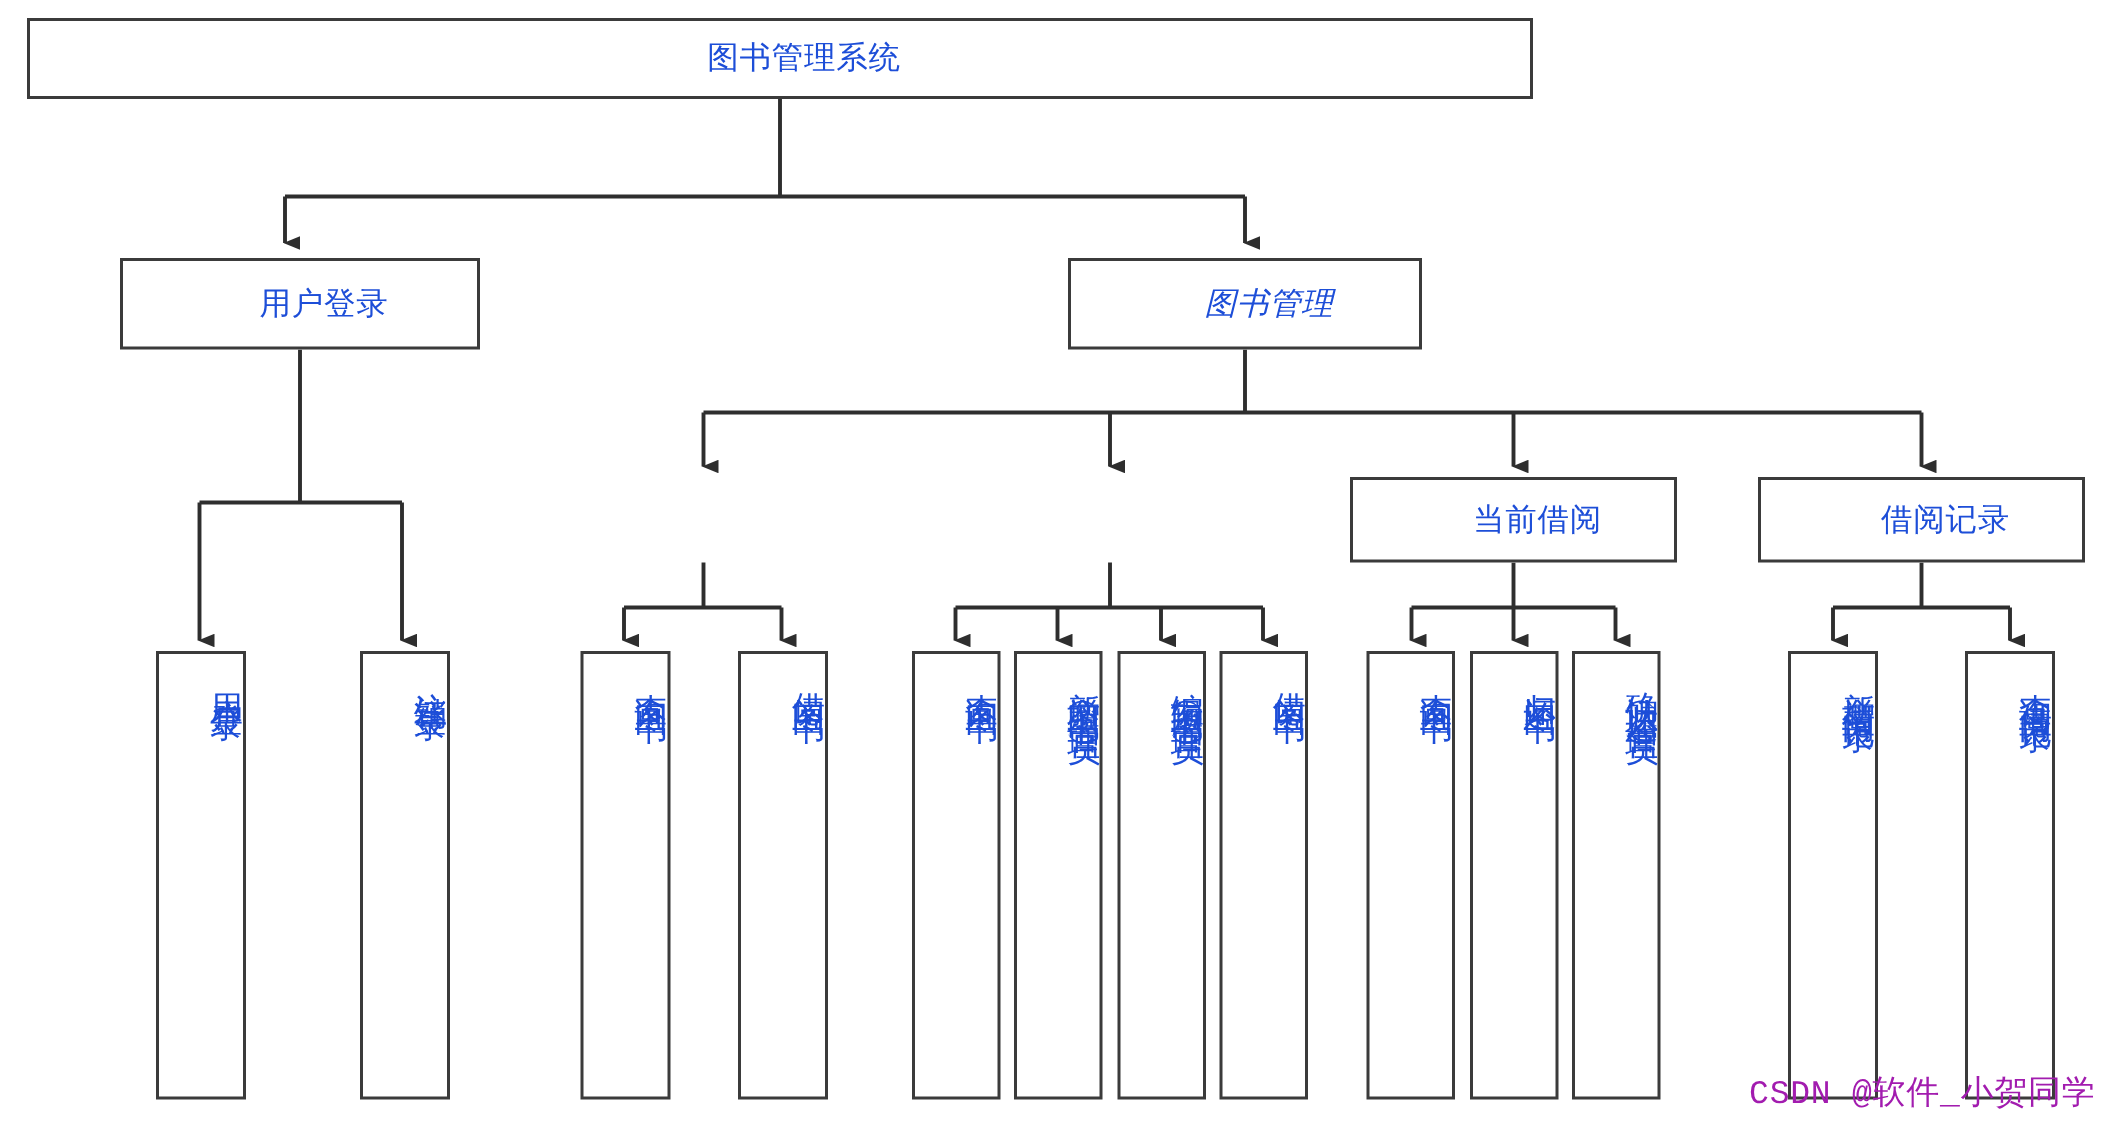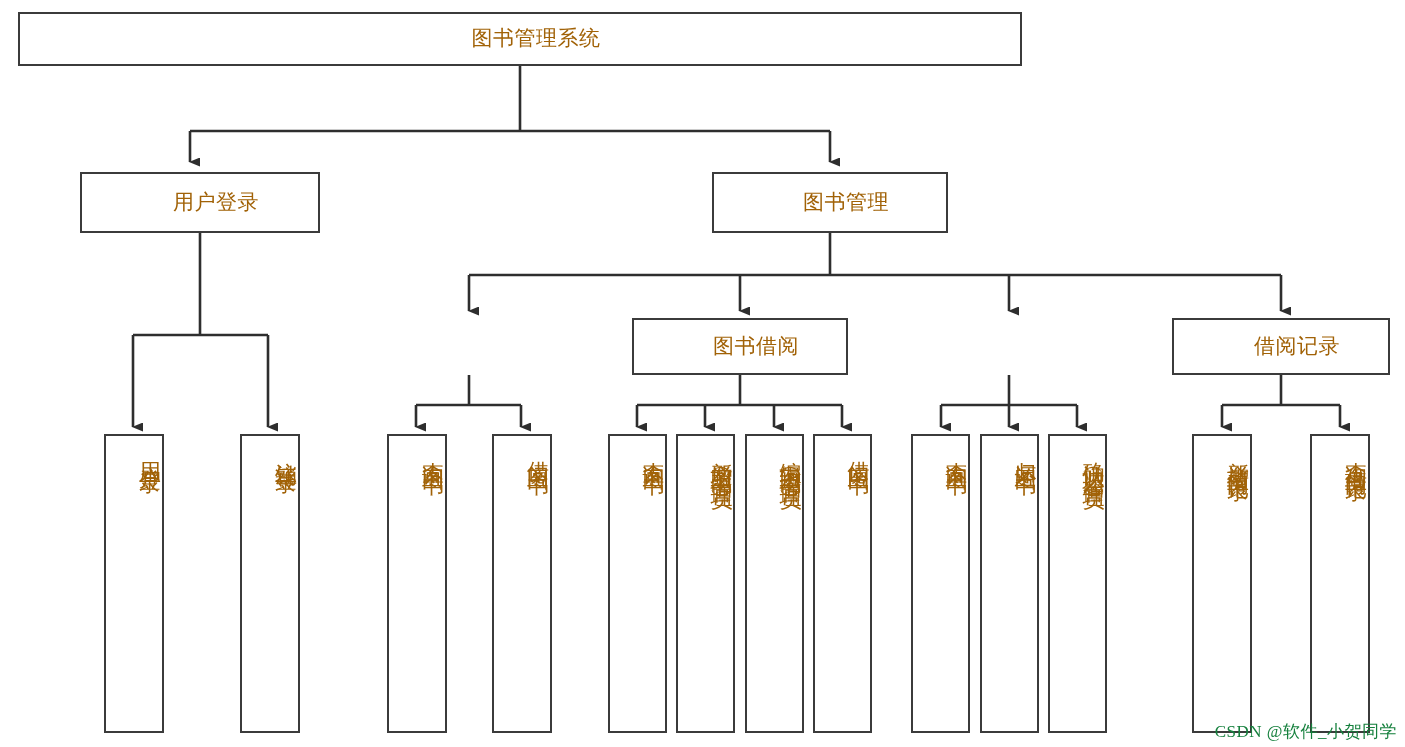--- a/index.html
+++ b/index.html
@@ -27,21 +27,21 @@
     pointer-events: none;
   }
   .node {
     position: absolute;
     box-sizing: border-box;
     background: #ffffff;
     border: 2px solid #3b3b3b;
     display: flex;
     align-items: center;
     justify-content: center;
-    color: #a16207;
+    color: #1d4ed8;
     z-index: 2;
     padding-left: 32px;
   }
   .node .lbl {
     display: block;
     text-align: center;
     line-height: 1.22;
     white-space: pre;
   }
   
@@ -63,26 +63,26 @@
     text-orientation: upright;
     font-size: 22px;
     line-height: 1.0;
     letter-spacing: 4px;
     white-space: nowrap;
   }
   .watermark {
     position: absolute;
     right: 8px;
     bottom: 4px;
-    font-size: 17px;
-    color: #15803d;
+    font-size: 22px;
+    color: #a21caf;
     letter-spacing: 0.5px;
     z-index: 5;
     white-space: nowrap;
-    font-family: Liberation Serif, serif;
+    font-family: Liberation Mono, monospace;
   }
 </style>
 </head>
 <body>
 
 <div id="canvas">
 
   <svg class="edges" viewBox="0 0 1405 747" xmlns="http://www.w3.org/2000/svg">
     <defs>
       <marker id="arrow" markerWidth="9" markerHeight="11" refX="4.5" refY="10" orient="auto" markerUnits="userSpaceOnUse">
@@ -134,29 +134,29 @@
   </svg>
 
   <div class="node root horiz" style="left:18px;top:12px;width:1004px;height:54px;">
     <span class="lbl">图书管理系统</span>
   </div>
 
   <div class="node horiz" style="left:80px;top:172px;width:240px;height:61px;">
     <span class="lbl">用户登录</span>
   </div>
 
-  <div class="node horiz" style="left:712px;top:172px;width:236px;height:61px;">
+  <div class="node horiz" style="left:712px;top:172px;width:236px;height:61px;font-style:italic;">
     <span class="lbl">图书管理</span>
   </div>
 
 
-  <div class="node horiz" style="left:632px;top:318px;width:216px;height:57px;">
-    <span class="lbl">图书借阅</span>
-  </div>
-
+
+  <div class="node horiz" style="left:900px;top:318px;width:218px;height:57px;">
+    <span class="lbl">当前借阅</span>
+  </div>
 
   <div class="node horiz" style="left:1172px;top:318px;width:218px;height:57px;font-family:Liberation Serif, serif;">
     <span class="lbl">借阅记录</span>
   </div>
 
   <div class="node vert" style="left:104px;top:434px;width:60px;height:299px;">
     <span class="lbl">用户登录</span>
   </div>
 
   <div class="node vert" style="left:240px;top:434px;width:60px;height:299px;">

